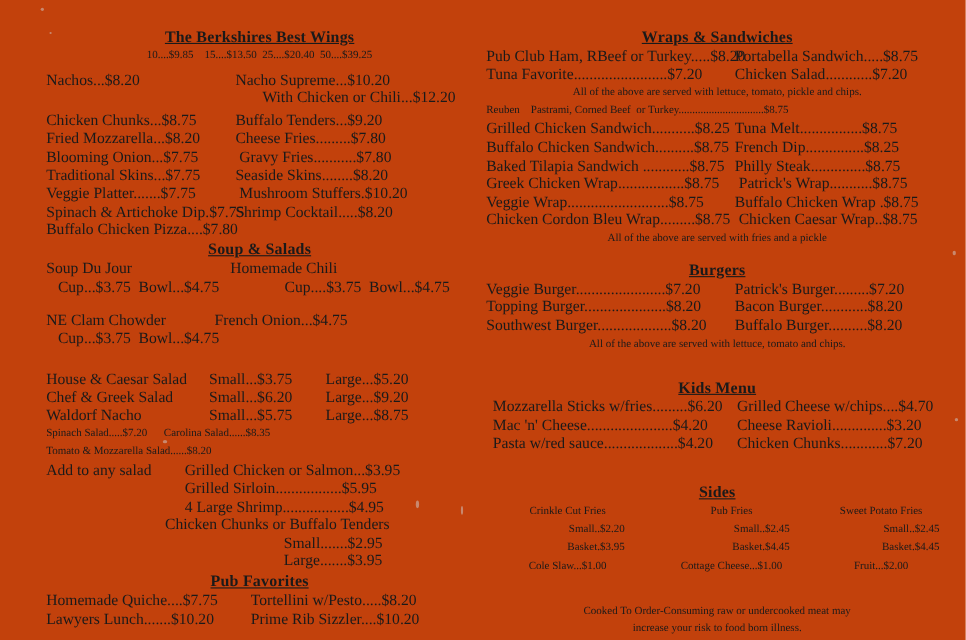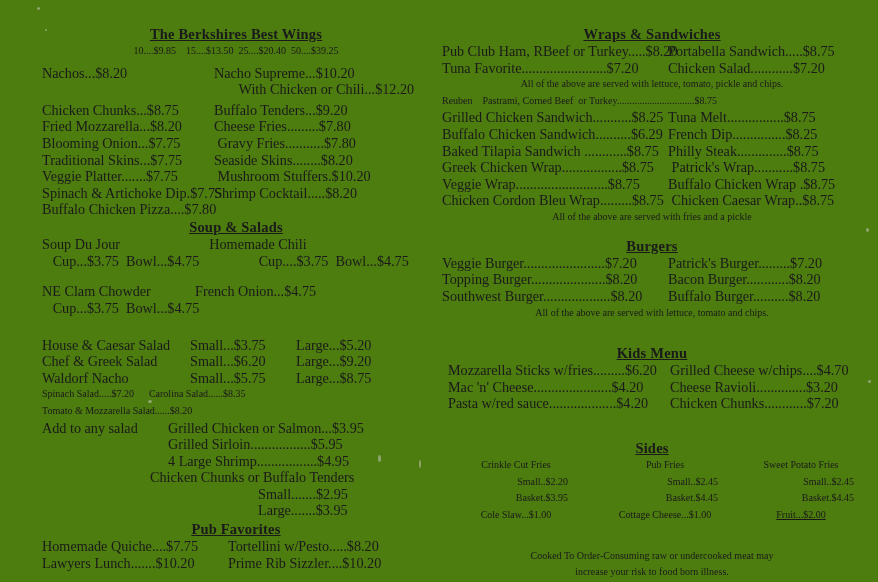--- a/index.html
+++ b/index.html
@@ -12,21 +12,21 @@
     height: 582px;
     font-family: "Liberation Serif", "DejaVu Serif", serif;
     color: #1a1a1a;
     overflow: hidden;
     position: relative;
   }
   .page {
     position: relative;
     width: 878px;
     height: 582px;
-    background: #4d7c0f;
+    background: #c2410c;
   }
   .col {
     position: absolute;
     top: 0;
   }
   .col-left  { left: 42px;  width: 388px; }
   .col-right { left: 442px; width: 420px; }
 
   .section { margin: 0; }
 
@@ -219,21 +219,21 @@
         <span style="width:226px;">Tuna Favorite........................$7.20</span>
         <span>Chicken Salad............$7.20</span>
       </div>
       <div class="line center">All of the above are served with lettuce, tomato, pickle and chips.</div>
       <div class="line">Reuben    Pastrami, Corned Beef  or Turkey...............................$8.75</div>
       <div class="row">
         <span style="width:226px;">Grilled Chicken Sandwich...........$8.25</span>
         <span>Tuna Melt................$8.75</span>
       </div>
       <div class="row">
-        <span style="width:226px;">Buffalo Chicken Sandwich..........$6.29</span>
+        <span style="width:226px;">Buffalo Chicken Sandwich..........$8.75</span>
         <span>French Dip...............$8.25</span>
       </div>
       <div class="row">
         <span style="width:226px;">Baked Tilapia Sandwich ............$8.75</span>
         <span>Philly Steak..............$8.75</span>
       </div>
       <div class="row">
         <span style="width:226px;">Greek Chicken Wrap.................$8.75</span>
         <span> Patrick's Wrap...........$8.75</span>
       </div>
@@ -293,21 +293,21 @@
         <div style="width:150px; text-align:center;">
           <div class="line" style="text-align:center;">Pub Fries</div>
           <div class="line" style="text-align:right; padding-right:22px;">Small..$2.45</div>
           <div class="line" style="text-align:right; padding-right:22px;">Basket.$4.45</div>
           <div class="line" style="text-align:center;">Cottage Cheese...$1.00</div>
         </div>
         <div style="width:122px; text-align:center;">
           <div class="line" style="text-align:center;">Sweet Potato Fries</div>
           <div class="line" style="text-align:right; padding-right:8px;">Small..$2.45</div>
           <div class="line" style="text-align:right; padding-right:8px;">Basket.$4.45</div>
-          <div class="line" style="text-align:center;text-decoration:underline;">Fruit...$2.00</div>
+          <div class="line" style="text-align:center;">Fruit...$2.00</div>
         </div>
       </div>
     </div>
 
     <div class="section" style="margin-top:24px;">
       <div class="line center">Cooked To Order-Consuming raw or undercooked meat may</div>
       <div class="line center">increase your risk to food born illness.</div>
     </div>
   </div>
 

